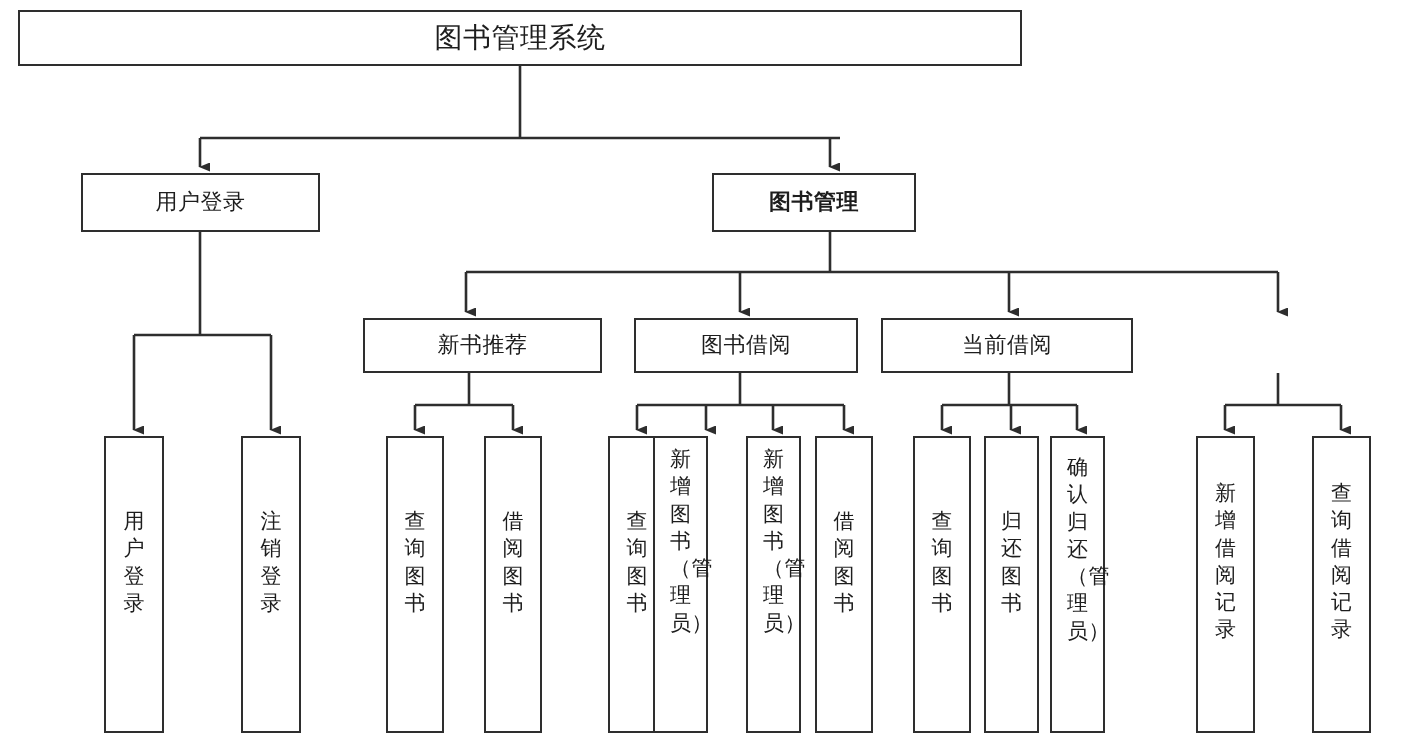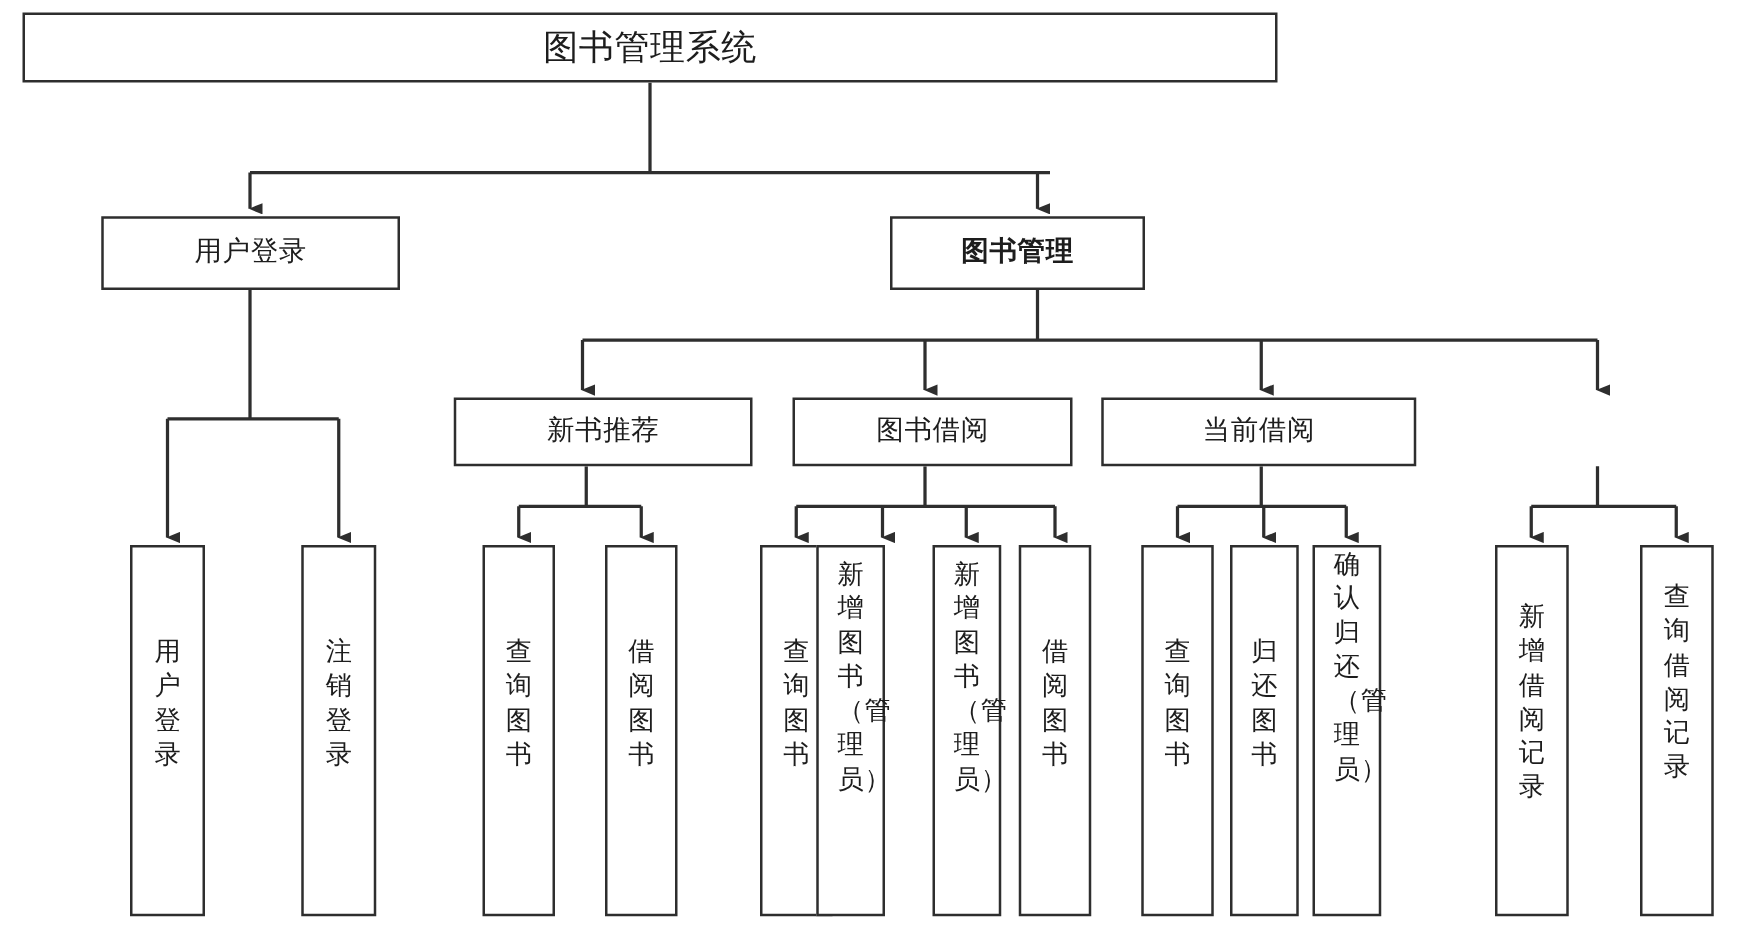--- a/index.html
+++ b/index.html
@@ -168,25 +168,25 @@
   <div class="node leaf" style="left:815px;top:436px;width:58px;height:297px;padding-top:70px;">
     <span class="lbl">借阅图书</span>
   </div>
 
   <div class="node leaf" style="left:913px;top:436px;width:58px;height:297px;padding-top:70px;">
     <span class="lbl">查询图书</span>
   </div>
   <div class="node leaf" style="left:984px;top:436px;width:55px;height:297px;padding-top:70px;">
     <span class="lbl">归还图书</span>
   </div>
-  <div class="node leaf" style="left:1050px;top:436px;width:55px;height:297px;padding-top:0;">
+  <div class="node leaf" style="left:1050px;top:436px;width:55px;height:297px;padding-top:16px;">
     <span class="lbl">确认归还（管理员）</span>
   </div>
 
   <div class="node leaf" style="left:1196px;top:436px;width:59px;height:297px;padding-top:42px;">
     <span class="lbl">新增借阅记录</span>
   </div>
-  <div class="node leaf" style="left:1312px;top:436px;width:59px;height:297px;padding-top:26px;">
+  <div class="node leaf" style="left:1312px;top:436px;width:59px;height:297px;padding-top:42px;">
     <span class="lbl">查询借阅记录</span>
   </div>
 
 
 </div>
 
 </body></html>

